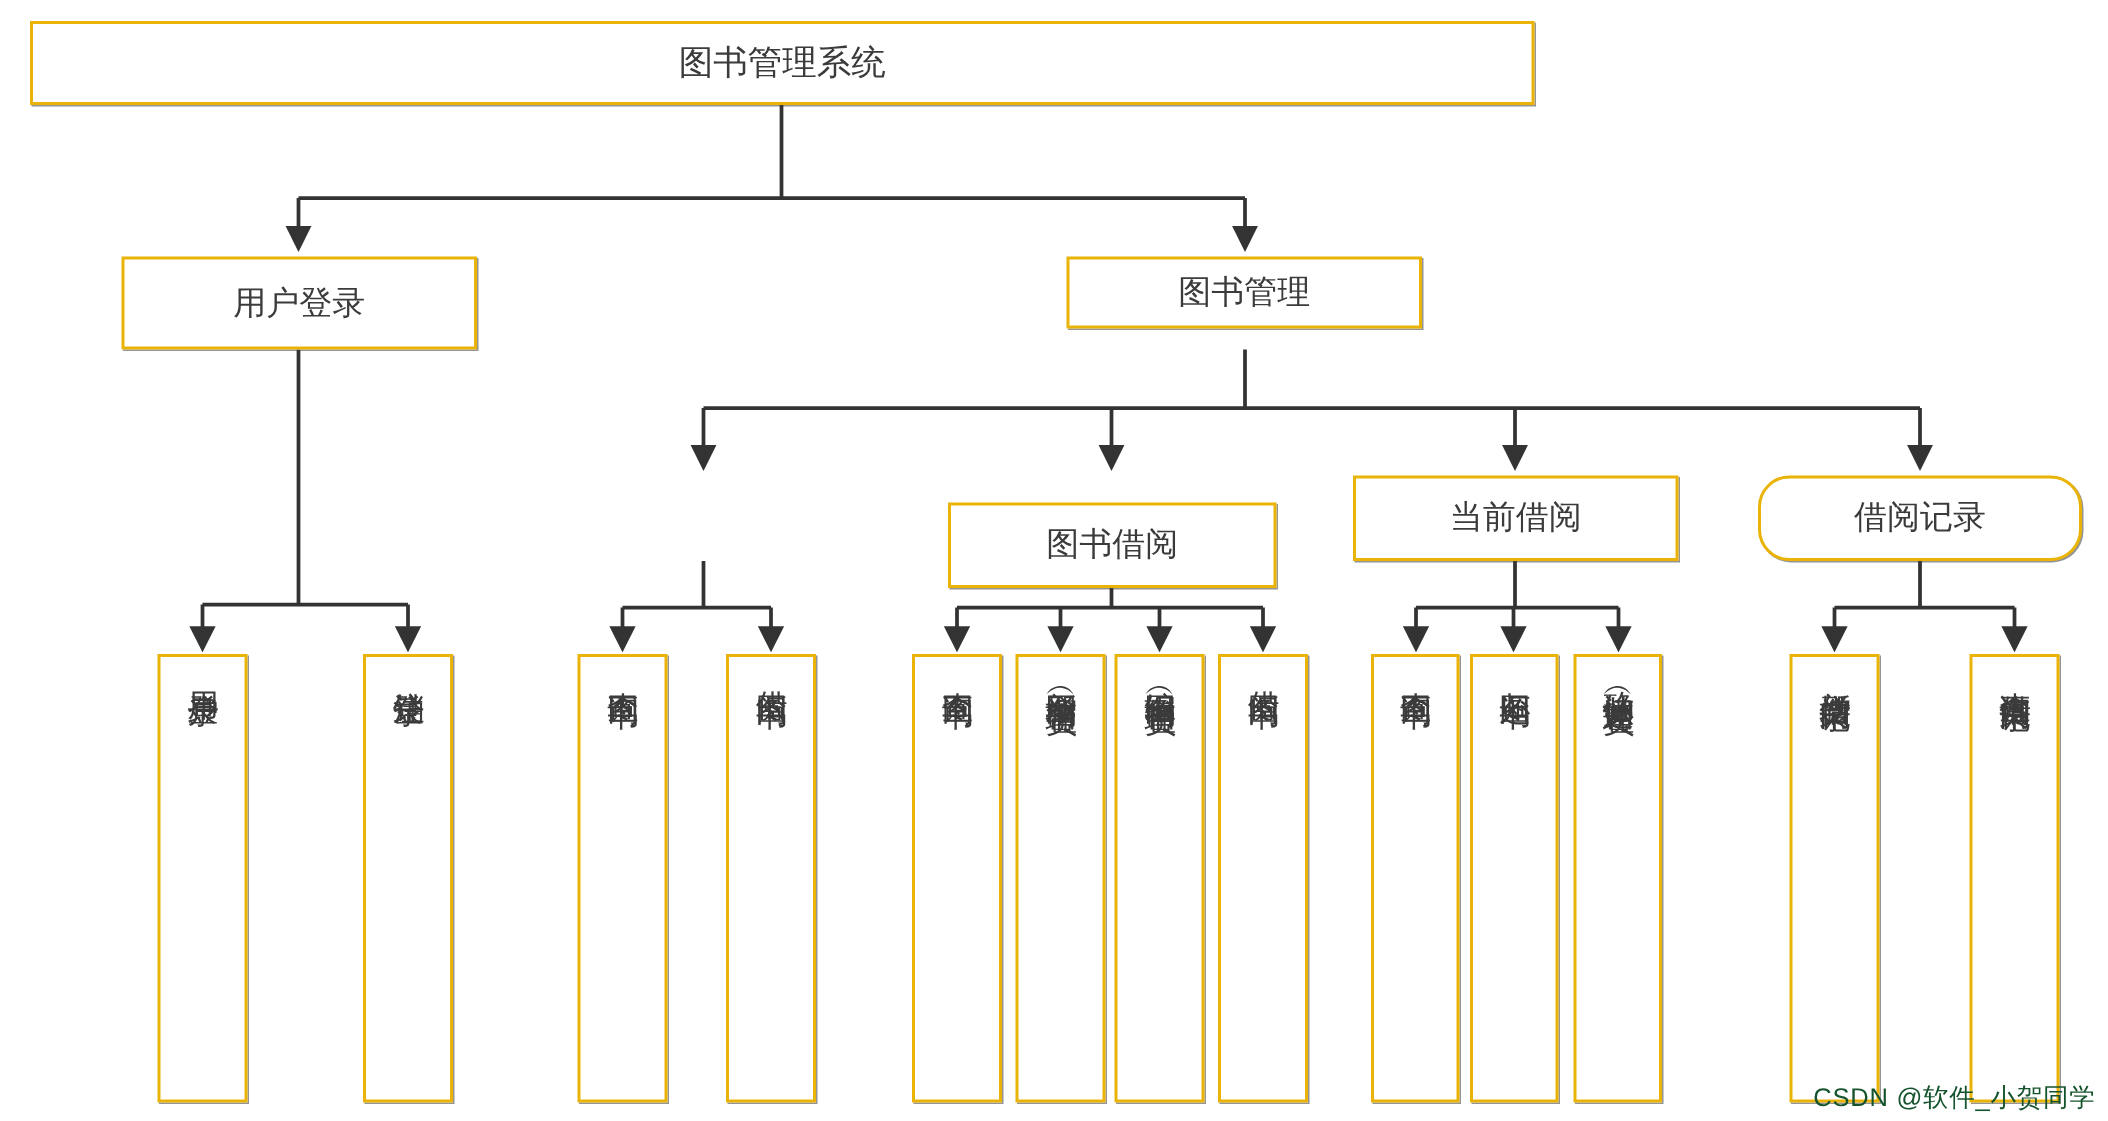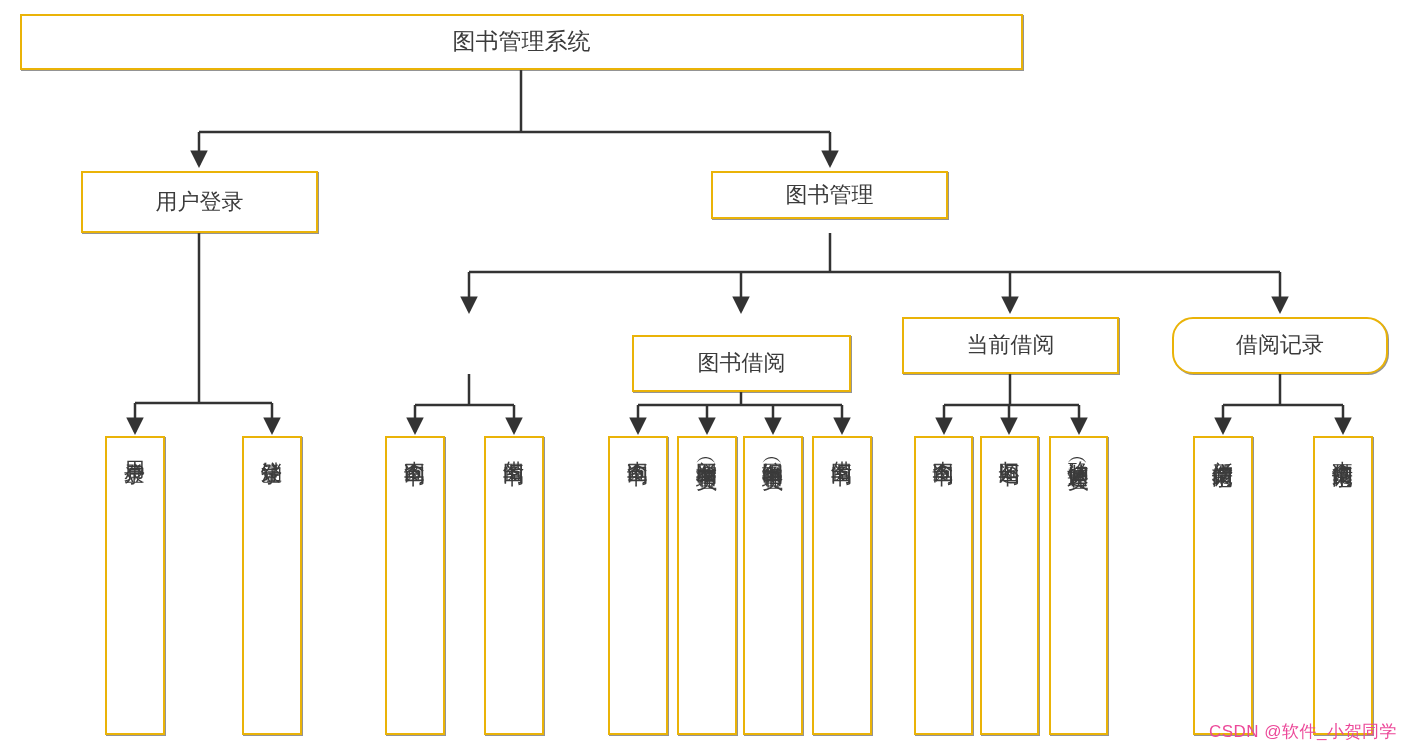--- a/index.html
+++ b/index.html
@@ -63,21 +63,21 @@
     text-orientation: upright;
     font-size: 21px;
     letter-spacing: 1.5px;
     line-height: 1;
   }
   #watermark {
     position: absolute;
     right: 8px;
     bottom: 4px;
     font-size: 17px;
-    color: #ec4899;
+    color: #14532d;
     letter-spacing: 0.5px;
     z-index: 3;
     white-space: nowrap;
     pointer-events: none;
   }
 </style>
 </head>
 <body>
 
 <div id="canvas">

